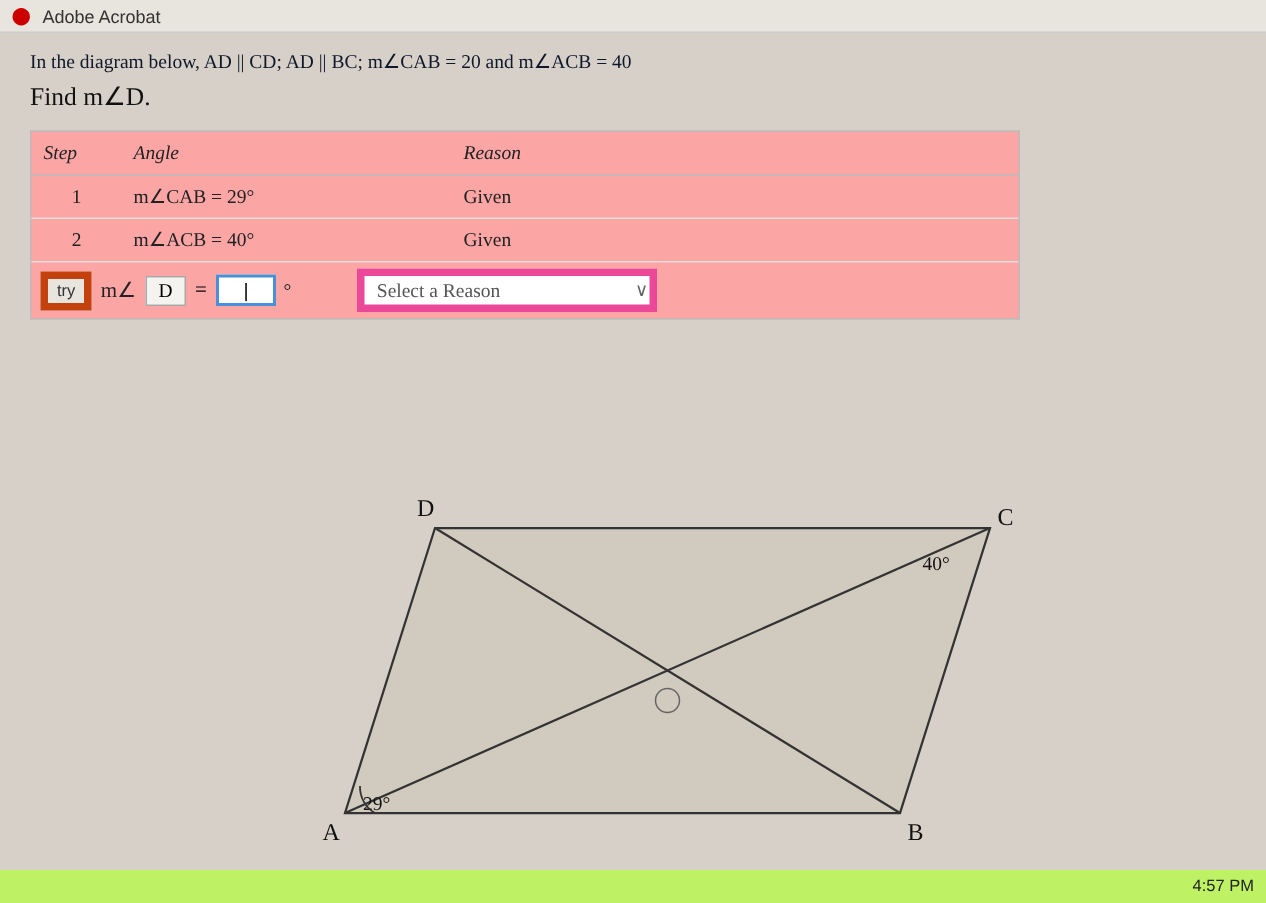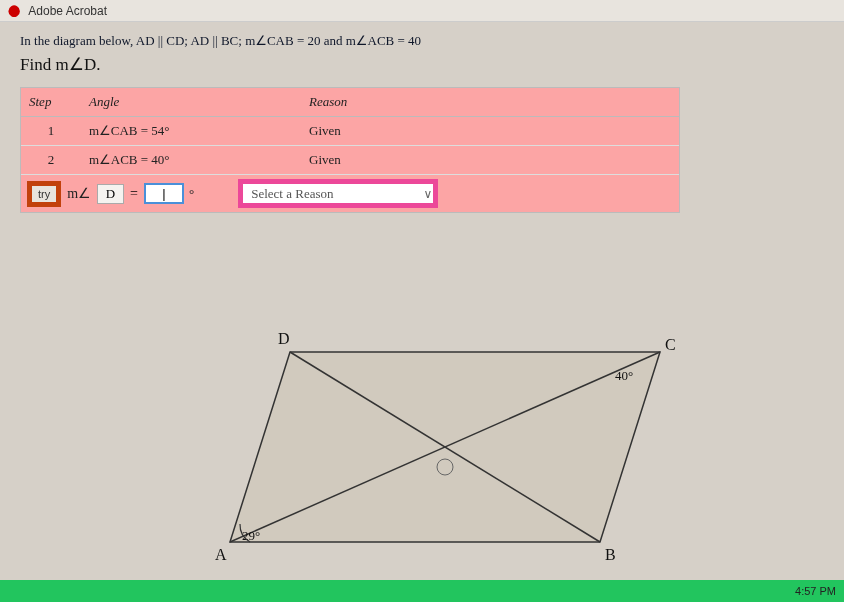--- a/index.html
+++ b/index.html
@@ -187,21 +187,21 @@
       width: 100%;
       height: 100%;
     }
 
     .bottom-taskbar {
       position: absolute;
       bottom: 0;
       left: 0;
       width: 844px;
       height: 22px;
-      background: #22c55e;
+      background: #bef264;
       display: flex;
       align-items: center;
       justify-content: flex-end;
       padding-right: 8px;
       font-size: 11px;
       font-family: Arial, sans-serif;
       color: #333;
     }
 
     .time-display {
@@ -226,21 +226,21 @@
   </div>
 
   <div class="table-area">
     <div class="table-header-row">
       <div class="table-header-cell">Step</div>
       <div class="table-header-cell">Angle</div>
       <div class="table-header-cell">Reason</div>
     </div>
     <div class="table-data-row">
       <div class="table-data-cell center">1</div>
-      <div class="table-data-cell">m∠CAB = 54°</div>
+      <div class="table-data-cell">m∠CAB = 29°</div>
       <div class="table-data-cell">Given</div>
     </div>
     <div class="table-data-row">
       <div class="table-data-cell center">2</div>
       <div class="table-data-cell">m∠ACB = 40°</div>
       <div class="table-data-cell">Given</div>
     </div>
 
     <div class="try-row">
       <button class="try-btn">try</button>

